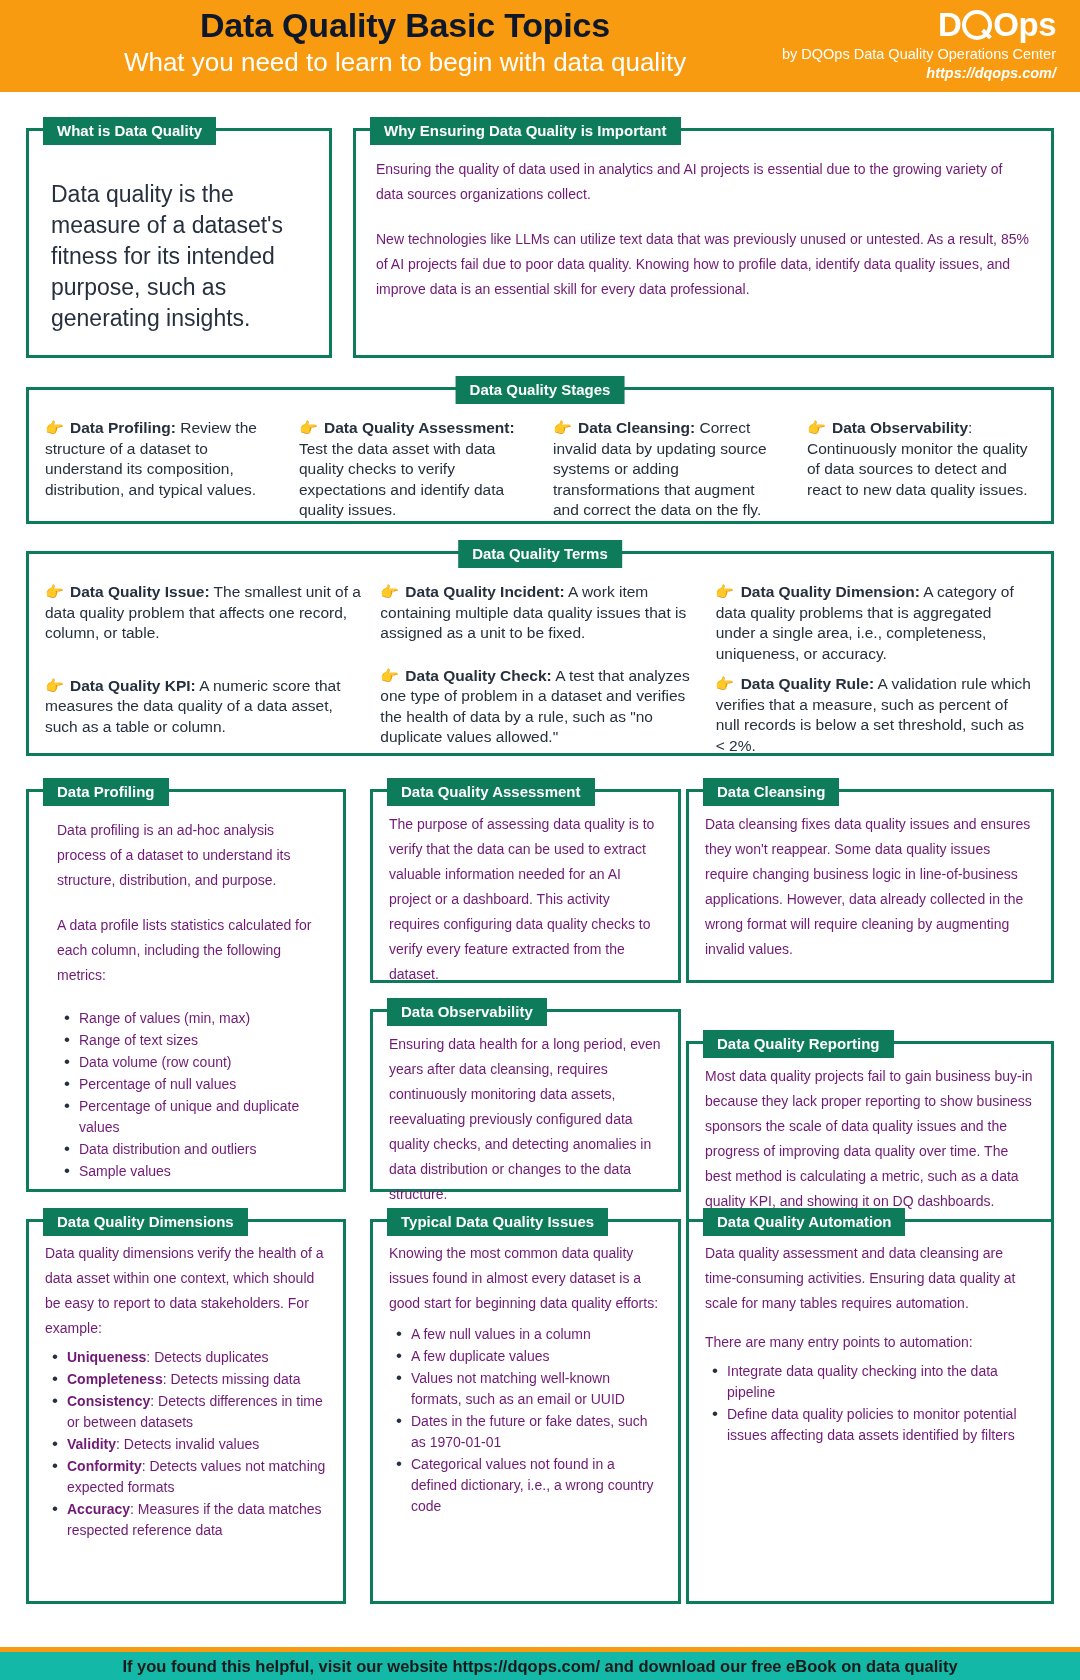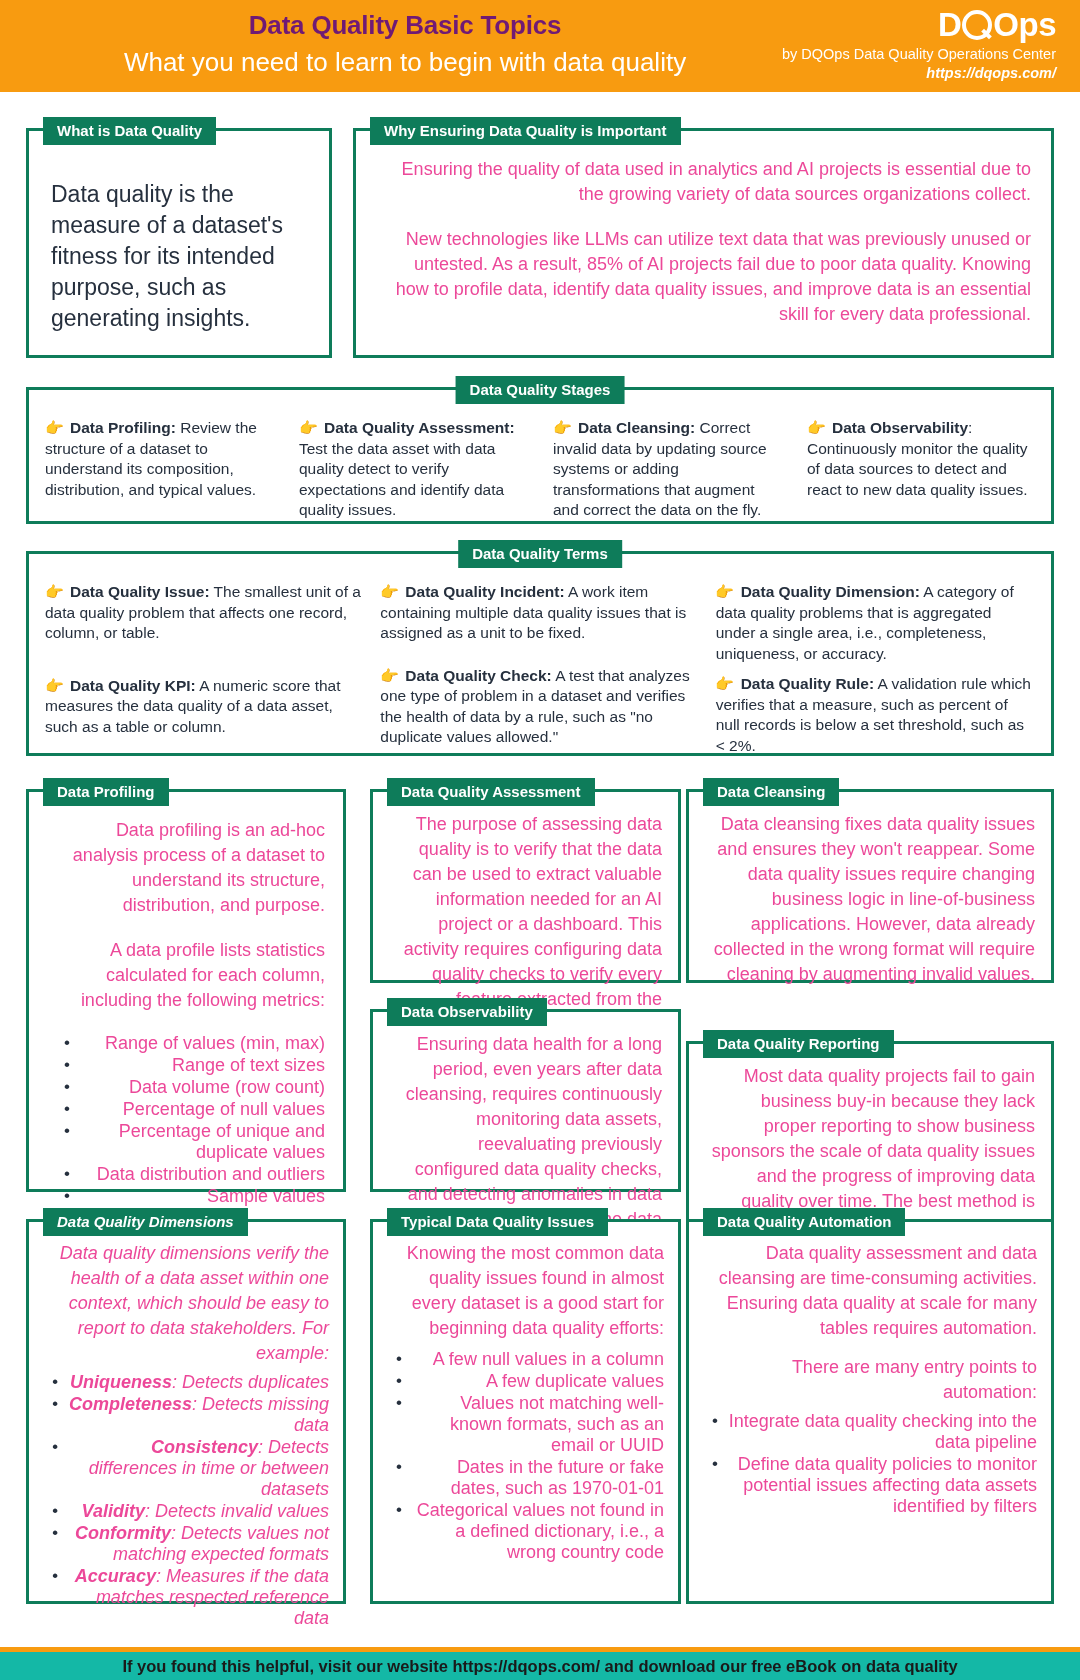--- a/index.html
+++ b/index.html
@@ -27,22 +27,22 @@
     align-items: flex-start;
     justify-content: space-between;
     padding: 4px 24px 0 24px;
   }
   .header-left {
     flex: 1;
     text-align: center;
     padding-left: 40px;
   }
   .hdr-title {
-    color: #701a75;
-    font-size: 26px;
+    color: #0f172a;
+    font-size: 34px;
     font-weight: bold;
     letter-spacing: -0.2px;
     line-height: 42px;
     white-space: nowrap;
   }
   .hdr-sub {
     color: #ffffff;
     font-size: 26px;
     font-weight: 400;
     line-height: 32px;
@@ -126,24 +126,23 @@
   .card-body p { margin-bottom: 0; }
   .card-body p + p { margin-top: 20px; }
 
   
   .big-text {
     font-size: 23px;
     line-height: 31px;
     color: #26303E;
   }
   .med-text {
-    font-size: 18px;
+    font-size: 14px;
     line-height: 25px;
-    color: #ec4899;
-    text-align: right;
+    color: #701a75;
   }
 
   
   .cols {
     display: flex;
     gap: 26px;
     padding: 28px 16px 14px 16px;
   }
   .col { flex: 1; }
   .item {
@@ -239,21 +238,21 @@
     <div class="cols">
       <div class="col">
         <div class="item">
           <span class="hand">👉</span>
           <b>Data Profiling:</b><span> Review the structure of a dataset to understand its composition, distribution, and typical values.</span>
         </div>
       </div>
       <div class="col">
         <div class="item">
           <span class="hand">👉</span>
-          <b>Data Quality Assessment:</b><span> Test the data asset with data quality detect to verify expectations and identify data quality issues.</span>
+          <b>Data Quality Assessment:</b><span> Test the data asset with data quality checks to verify expectations and identify data quality issues.</span>
         </div>
       </div>
       <div class="col">
         <div class="item">
           <span class="hand">👉</span>
           <b>Data Cleansing:</b><span> Correct invalid data by updating source systems or adding transformations that augment and correct the data on the fly.</span>
         </div>
       </div>
       <div class="col">
         <div class="item">
@@ -330,21 +329,21 @@
   <div class="card" style="left:370px; top:1009px; width:311px; height:183px;">
     <div class="card-title left">Data Observability</div>
     <div class="card-body med-text" style="padding:20px 16px 8px 16px;">Ensuring data health for a long period, even years after data cleansing, requires continuously monitoring data assets, reevaluating previously configured data quality checks, and detecting anomalies in data distribution or changes to the data structure.</div>
   </div>
 
   <div class="card" style="left:686px; top:1009px; width:368px; height:183px;margin-top:32px;">
     <div class="card-title left">Data Quality Reporting</div>
     <div class="card-body med-text" style="padding:20px 16px 8px 16px;">Most data quality projects fail to gain business buy-in because they lack proper reporting to show business sponsors the scale of data quality issues and the progress of improving data quality over time. The best method is calculating a metric, such as a data quality KPI, and showing it on DQ dashboards.</div>
   </div>
 
-  <div class="card" style="left:26px; top:1219px; width:320px; height:385px;font-style:italic;">
+  <div class="card" style="left:26px; top:1219px; width:320px; height:385px;">
     <div class="card-title left">Data Quality Dimensions</div>
     <div class="card-body med-text" style="padding:19px 14px 8px 16px;">
       <p>Data quality dimensions verify the health of a data asset within one context, which should be easy to report to data stakeholders. For example:</p>
       <ul class="bullets" style="margin-top:6px;">
         <li><b>Uniqueness</b><span>: Detects duplicates</span></li>
         <li><b>Completeness</b><span>: Detects missing data</span></li>
         <li><b>Consistency</b><span>: Detects differences in time or between datasets</span></li>
         <li><b>Validity</b><span>: Detects invalid values</span></li>
         <li><b>Conformity</b><span>: Detects values not matching expected formats</span></li>
         <li><b>Accuracy</b><span>: Measures if the data matches respected reference data</span></li>

